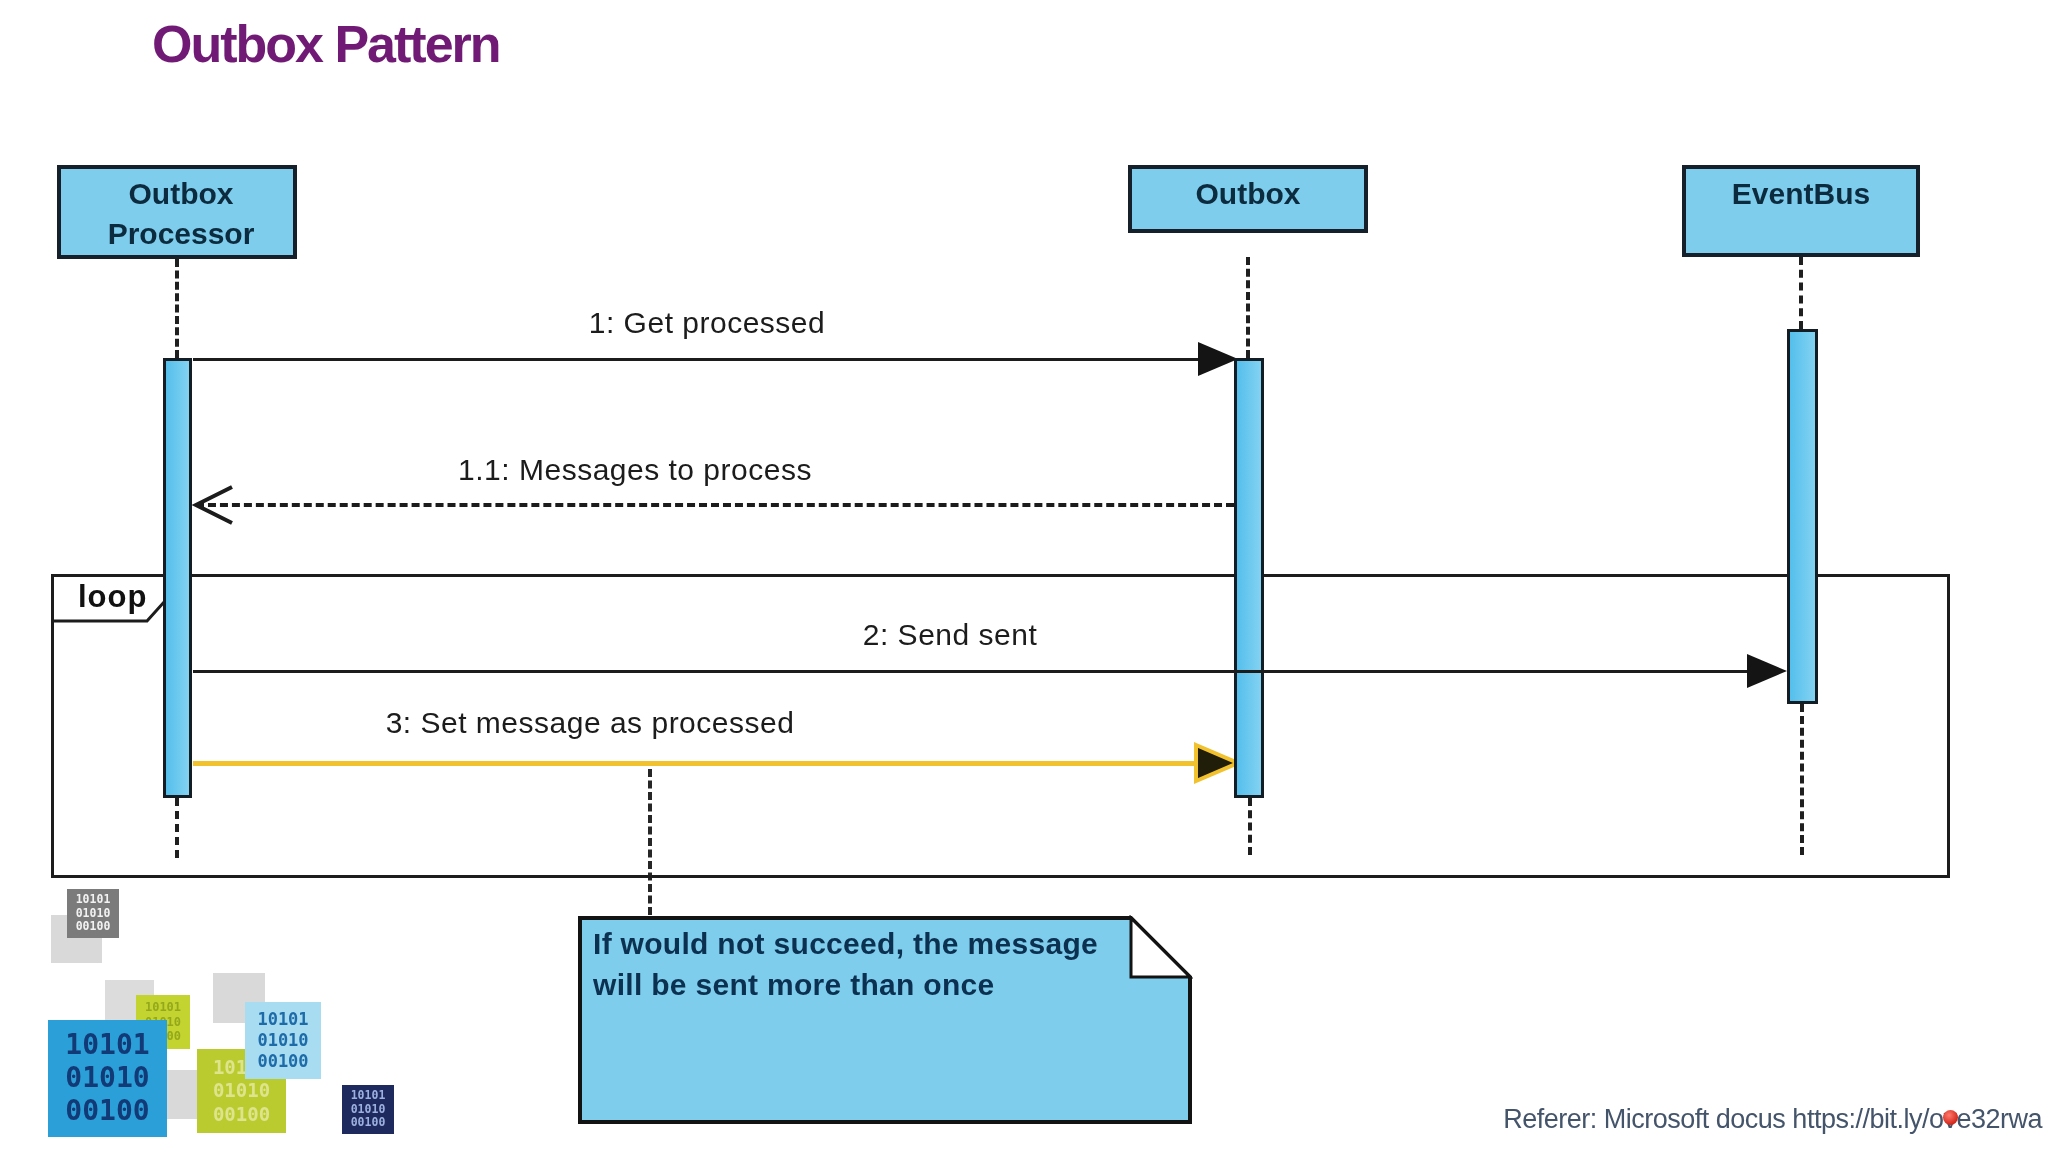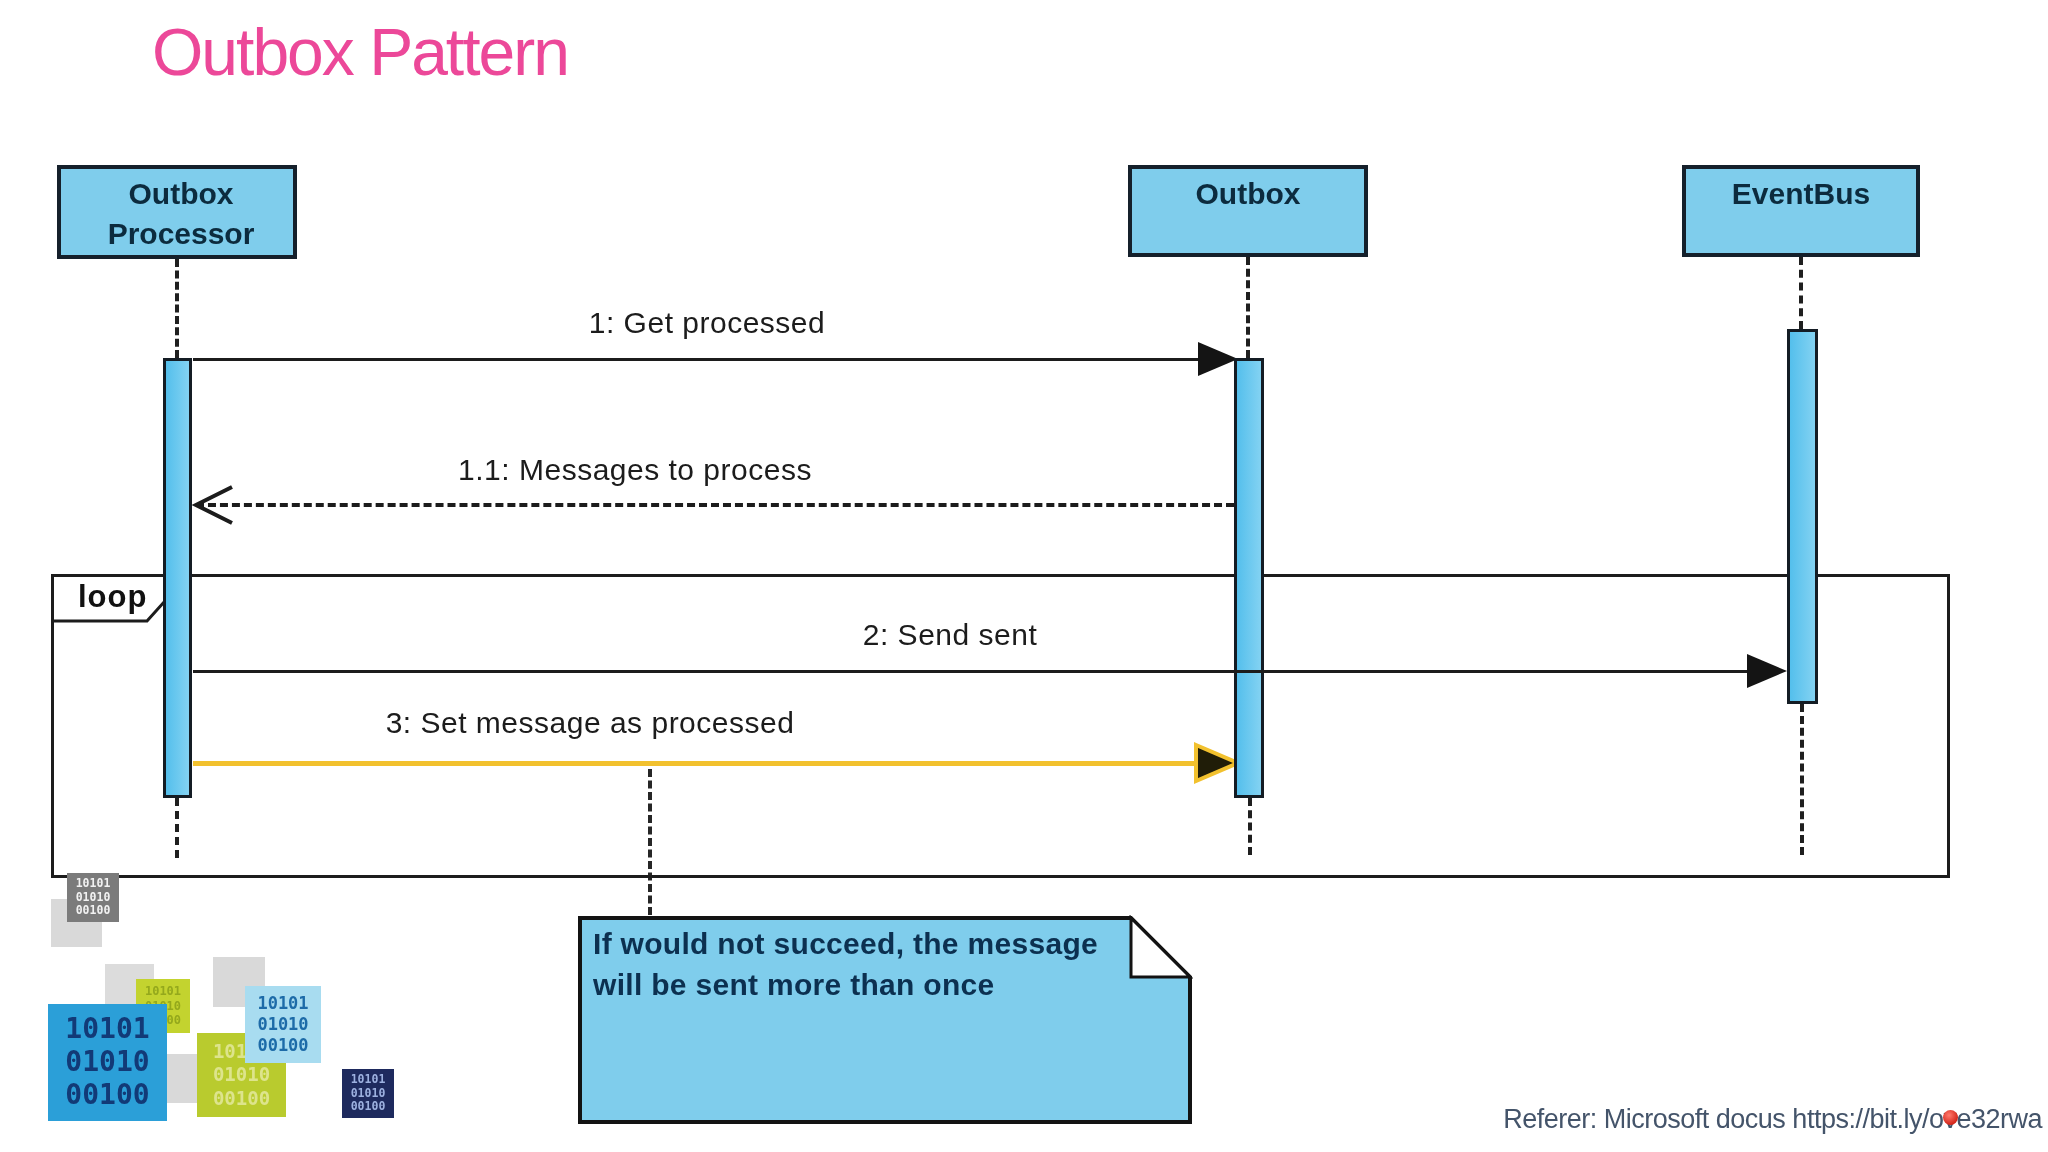--- a/index.html
+++ b/index.html
@@ -1,30 +1,30 @@
 <!DOCTYPE html>
 <html><head>
 <meta charset="utf-8">
 <style>
   html,body{margin:0;padding:0;background:#fff;}
   body{width:2048px;height:1152px;position:relative;overflow:hidden;
        font-family:"Liberation Sans",sans-serif;}
   .abs{position:absolute;}
 
   
-  #title{left:152px;top:14px;font-size:66px;font-weight:400;letter-spacing:-2px;
-         color:#ec4899;}
+  #title{left:152px;top:14px;font-size:52px;font-weight:700;letter-spacing:-2px;
+         color:#701a75;}
 
   
   .actor{box-sizing:border-box;border:4px solid #15202b;background:#7fcdec;
          display:flex;justify-content:center;align-items:flex-start;
          text-align:center;font-weight:bold;font-size:30px;color:#0c2b3e;
          line-height:1.33;padding-top:5px;z-index:4;}
   #actor-op{left:57px;top:165px;width:240px;height:94px;padding-left:8px;}
-  #actor-ob{left:1128px;top:165px;width:240px;height:92px;}
+  #actor-ob{left:1128px;top:165px;width:240px;height:68px;}
   #actor-eb{left:1682px;top:165px;width:238px;height:92px;}
 
   
   .lifeline{width:0;border-left:4px dashed #1f1f1f;z-index:1;}
   #lf-op-top{left:175px;top:259px;height:99px;}
   #lf-ob-top{left:1246px;top:257px;height:101px;}
   #lf-eb-top{left:1799px;top:257px;height:72px;}
   #lf-op-bot{left:175px;top:798px;height:60px;}
   #lf-ob-bot{left:1248px;top:798px;height:57px;}
   #lf-eb-bot{left:1800px;top:704px;height:151px;}
@@ -66,21 +66,21 @@
   #msg3-arrow{left:1192px;top:742px;z-index:4;}
 
   
   #note-connector{left:648px;top:769px;height:146px;width:0;
                   border-left:4px dashed #262626;z-index:1;}
   #note{left:577px;top:915px;width:616px;height:210px;z-index:6;}
   #note-text{left:593px;top:923px;width:556px;font-size:30px;font-weight:bold;
              color:#0c3050;line-height:1.37;letter-spacing:0.3px;z-index:7;}
 
   
-  .sq{display:flex;align-items:center;justify-content:center;text-align:center;}
+  .sq{display:flex;align-items:center;justify-content:center;text-align:center;margin-top:16px;}
   .bin{white-space:pre-line;font-family:"DejaVu Sans Mono",monospace;
        font-weight:bold;}
   #sq-lg-a{left:51px;top:899px;width:51px;height:48px;background:#d9d9d9;z-index:3;}
   #sq-gray{left:67px;top:873px;width:52px;height:49px;background:#7b7b7b;z-index:4;}
   #sq-gray .bin{font-size:11.5px;line-height:1.18;color:#f2f2f2;}
   #sq-lg-b{left:105px;top:964px;width:49px;height:48px;background:#dcdcdc;z-index:3;}
   #sq-lg-c{left:213px;top:957px;width:52px;height:50px;background:#d9d9d9;z-index:3;}
   #sq-green-s{left:136px;top:979px;width:54px;height:54px;background:#c3d32f;z-index:4;}
   #sq-green-s .bin{font-size:12px;line-height:1.2;color:#94a81c;}
   #sq-blue-big{left:48px;top:1004px;width:119px;height:117px;background:#2b9fd8;z-index:5;}

